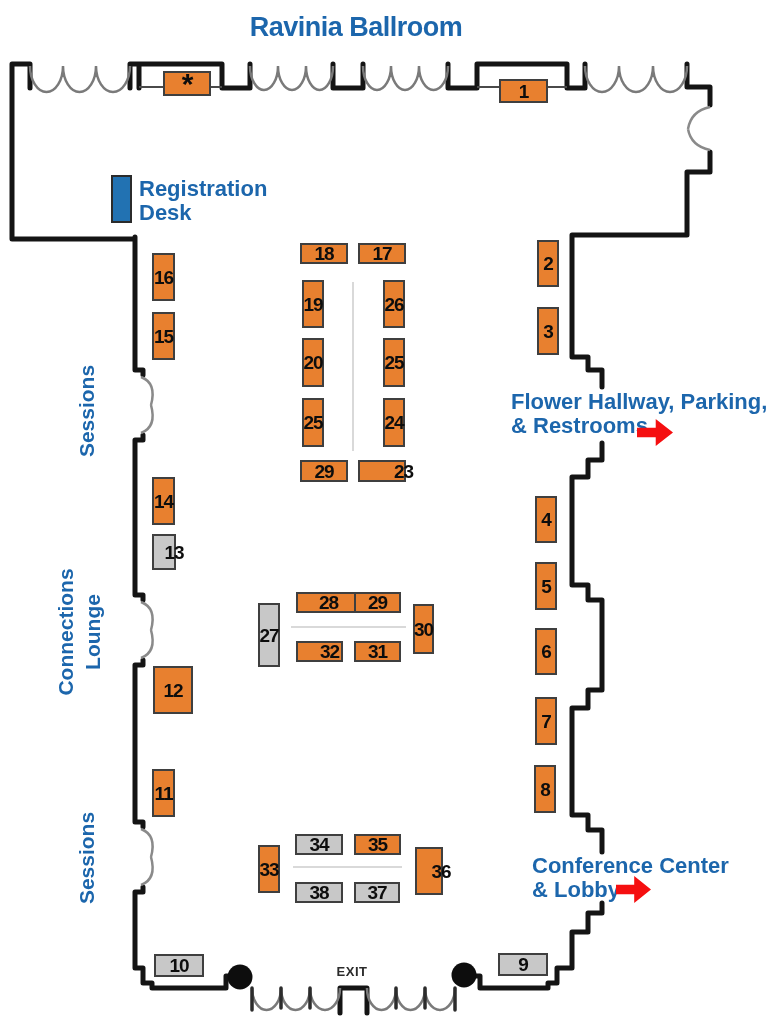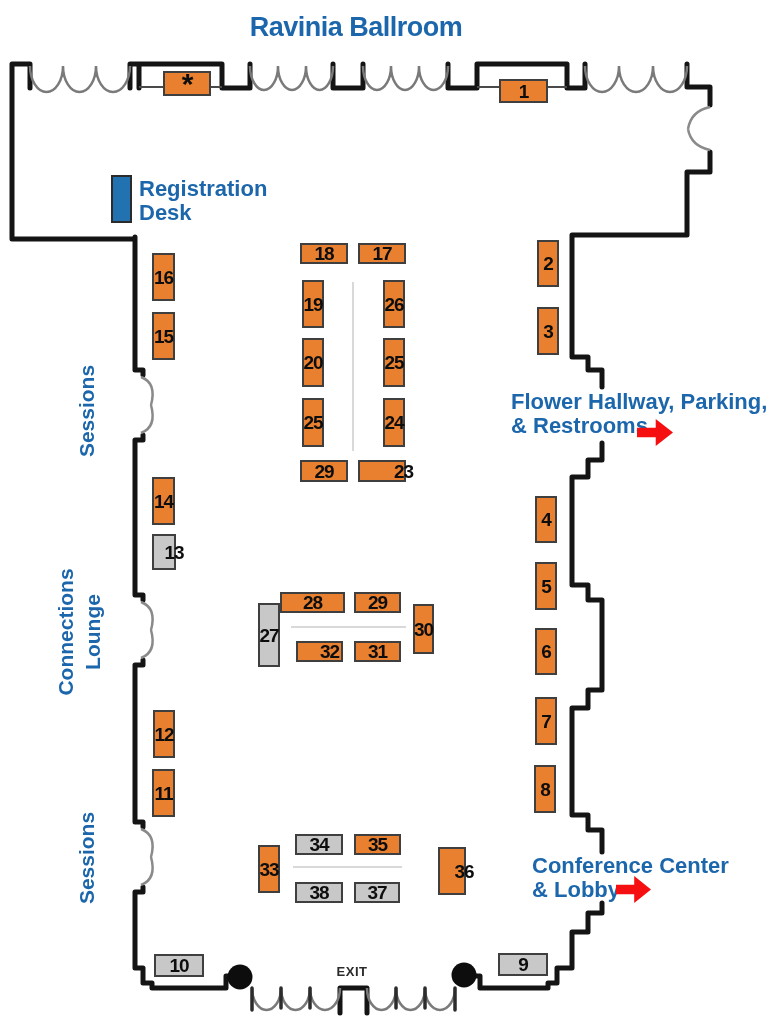--- a/index.html
+++ b/index.html
@@ -119,45 +119,45 @@
       <div class="booth orange" style="left: 537px; top: 240px; width: 22px; height: 47px;">2</div>
       <div class="booth orange" style="left: 537px; top: 307px; width: 22px; height: 48px;">3</div>
       <div class="booth orange" style="left: 535px; top: 496px; width: 22px; height: 47px;">4</div>
       <div class="booth orange" style="left: 535px; top: 562px; width: 22px; height: 48px;">5</div>
       <div class="booth orange" style="left: 535px; top: 628px; width: 22px; height: 47px;">6</div>
       <div class="booth orange" style="left: 535px; top: 697px; width: 22px; height: 48px;">7</div>
       <div class="booth orange" style="left: 534px; top: 765px; width: 22px; height: 48px;">8</div>
       <div class="booth gray" style="left: 498px; top: 953px; width: 50px; height: 23px;">9</div>
       <div class="booth gray" style="left: 154px; top: 954px; width: 50px; height: 23px;">10</div>
       <div class="booth orange" style="left: 152px; top: 769px; width: 23px; height: 48px;">11</div>
-      <div class="booth orange" style="left: 153px; top: 710px; width: 22px; height: 48px;">12</div>
+      <div class="booth orange" style="left: 153px; top: 666px; width: 40px; height: 48px;">12</div>
       <div class="booth gray" style="left: 152px; top: 534px; width: 23px; height: 36px; padding-left: 20px;">13</div>
       <div class="booth orange" style="left: 152px; top: 477px; width: 23px; height: 48px;">14</div>
       <div class="booth orange" style="left: 152px; top: 312px; width: 23px; height: 48px;">15</div>
       <div class="booth orange" style="left: 152px; top: 253px; width: 23px; height: 48px;">16</div>
       <div class="booth orange" style="left: 358px; top: 243px; width: 48px; height: 21px;">17</div>
       <div class="booth orange" style="left: 300px; top: 243px; width: 48px; height: 21px;">18</div>
       <div class="booth orange" style="left: 302px; top: 280px; width: 22px; height: 48px;">19</div>
       <div class="booth orange" style="left: 302px; top: 338px; width: 22px; height: 49px;">20</div>
       <div class="booth orange" style="left: 302px; top: 398px; width: 22px; height: 49px;">25</div>
       <div class="booth orange" style="left: 300px; top: 460px; width: 48px; height: 22px;">29</div>
       <div class="booth orange" style="left: 358px; top: 460px; width: 48px; height: 22px; padding-left: 43px;">23</div>
       <div class="booth orange" style="left: 383px; top: 398px; width: 22px; height: 49px;">24</div>
       <div class="booth orange" style="left: 383px; top: 338px; width: 22px; height: 49px;">25</div>
       <div class="booth orange" style="left: 383px; top: 280px; width: 22px; height: 48px;">26</div>
       <div class="booth gray" style="left: 258px; top: 603px; width: 22px; height: 64px;">27</div>
-      <div class="booth orange" style="left: 280px; top: 592px; width: 65px; height: 21px;">28</div>
+      <div class="booth orange" style="left: 296px; top: 592px; width: 65px; height: 21px;">28</div>
       <div class="booth orange" style="left: 354px; top: 592px; width: 47px; height: 21px;">29</div>
       <div class="booth orange" style="left: 413px; top: 604px; width: 21px; height: 50px;">30</div>
       <div class="booth orange" style="left: 354px; top: 641px; width: 47px; height: 21px;">31</div>
       <div class="booth orange" style="left: 296px; top: 641px; width: 47px; height: 21px; padding-left: 20px;">32</div>
       <div class="booth orange" style="left: 258px; top: 845px; width: 22px; height: 48px;">33</div>
       <div class="booth gray" style="left: 295px; top: 834px; width: 48px; height: 21px;">34</div>
       <div class="booth orange" style="left: 354px; top: 834px; width: 47px; height: 21px;">35</div>
-      <div class="booth orange" style="left: 438px; top: 847px; width: 16px; height: 48px; padding-left: 24px;">36</div>
+      <div class="booth orange" style="left: 415px; top: 847px; width: 16px; height: 48px; padding-left: 24px;">36</div>
       <div class="booth gray" style="left: 354px; top: 882px; width: 46px; height: 21px;">37</div>
       <div class="booth gray" style="left: 295px; top: 882px; width: 48px; height: 21px;">38</div>
     </div>
 
   <div class="desk"></div>
   <div class="blabel" style="left:139px;top:177px;">Registration
 Desk</div>
 
   <div class="vlabel" style="left:86px;top:411px;">Sessions</div>
   <div class="vlabel" style="left:79px;top:632px;">Connections

